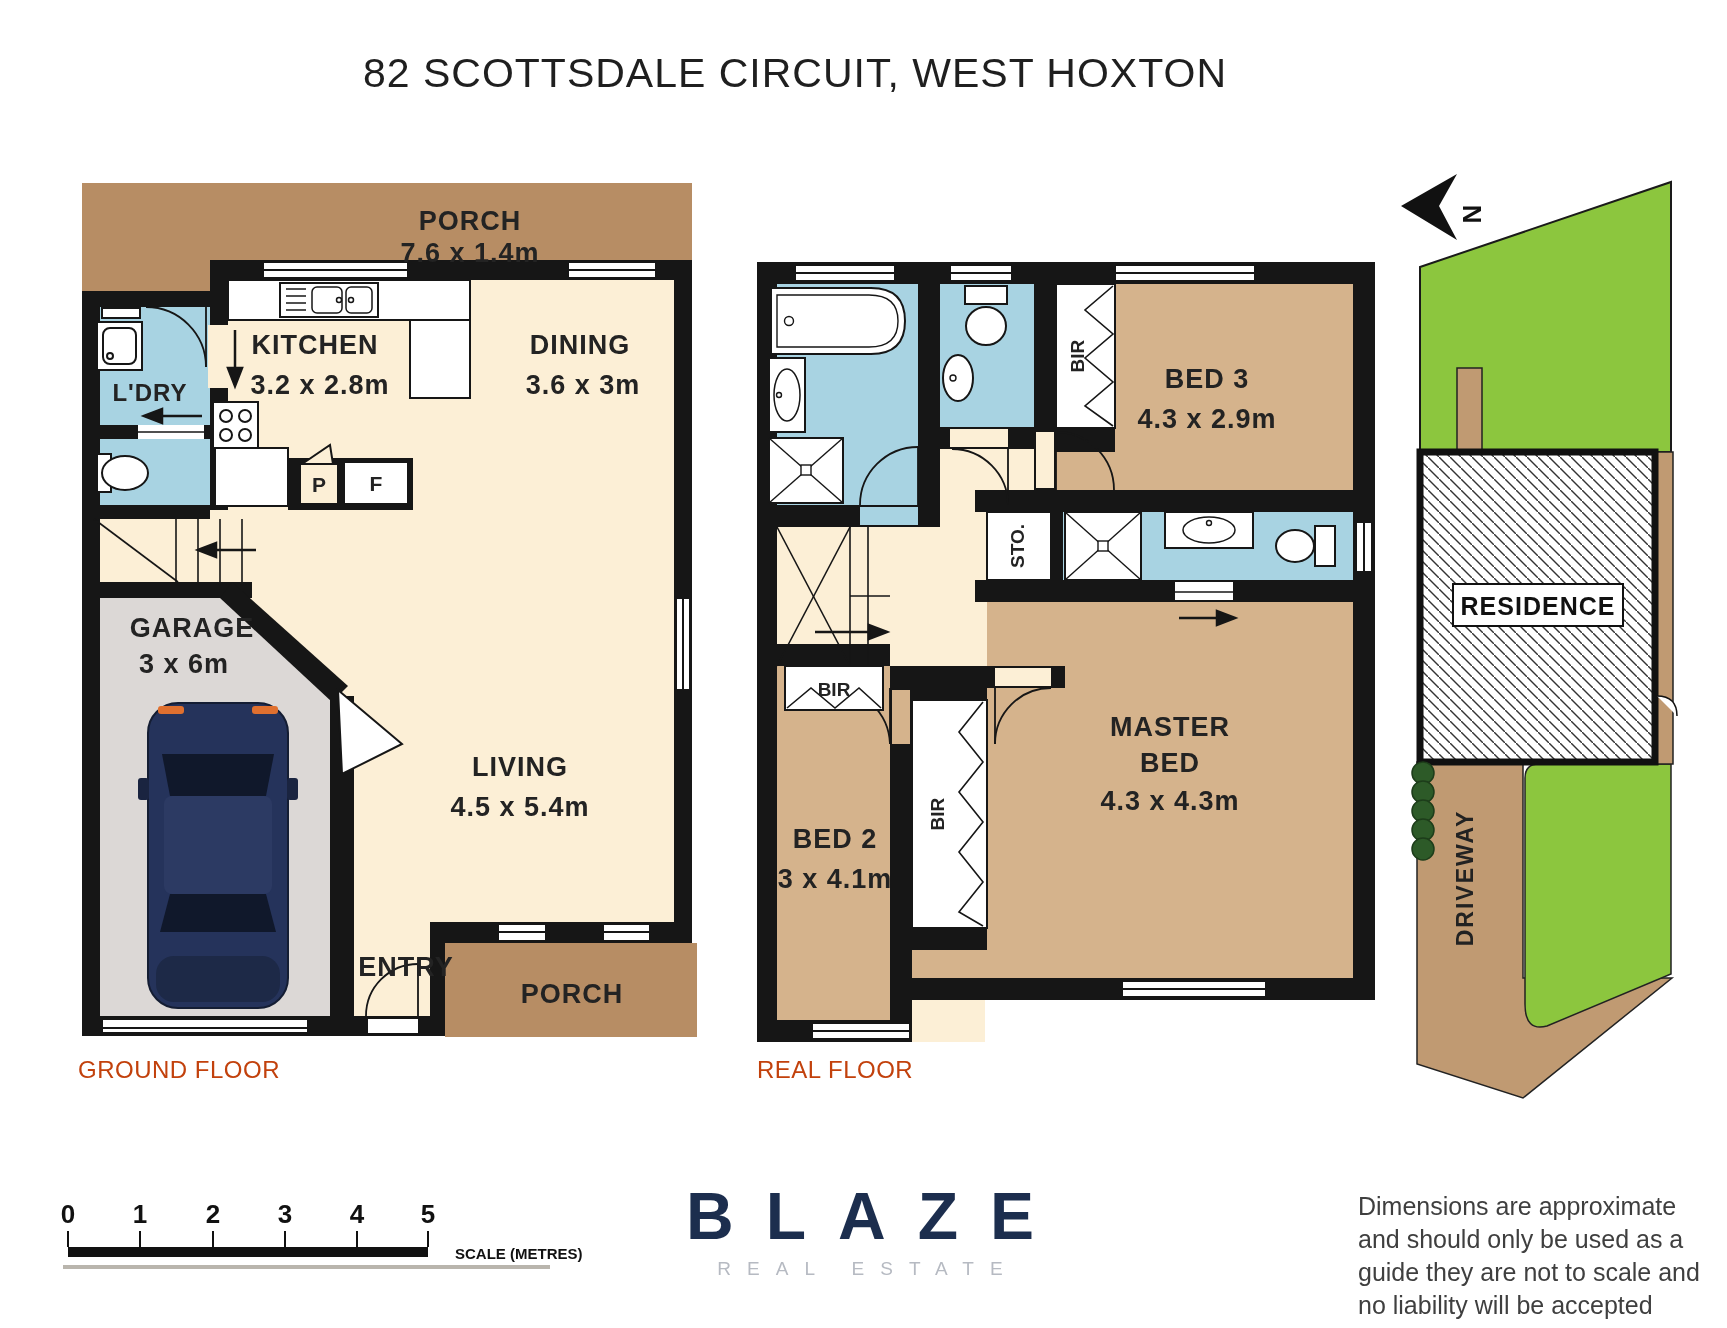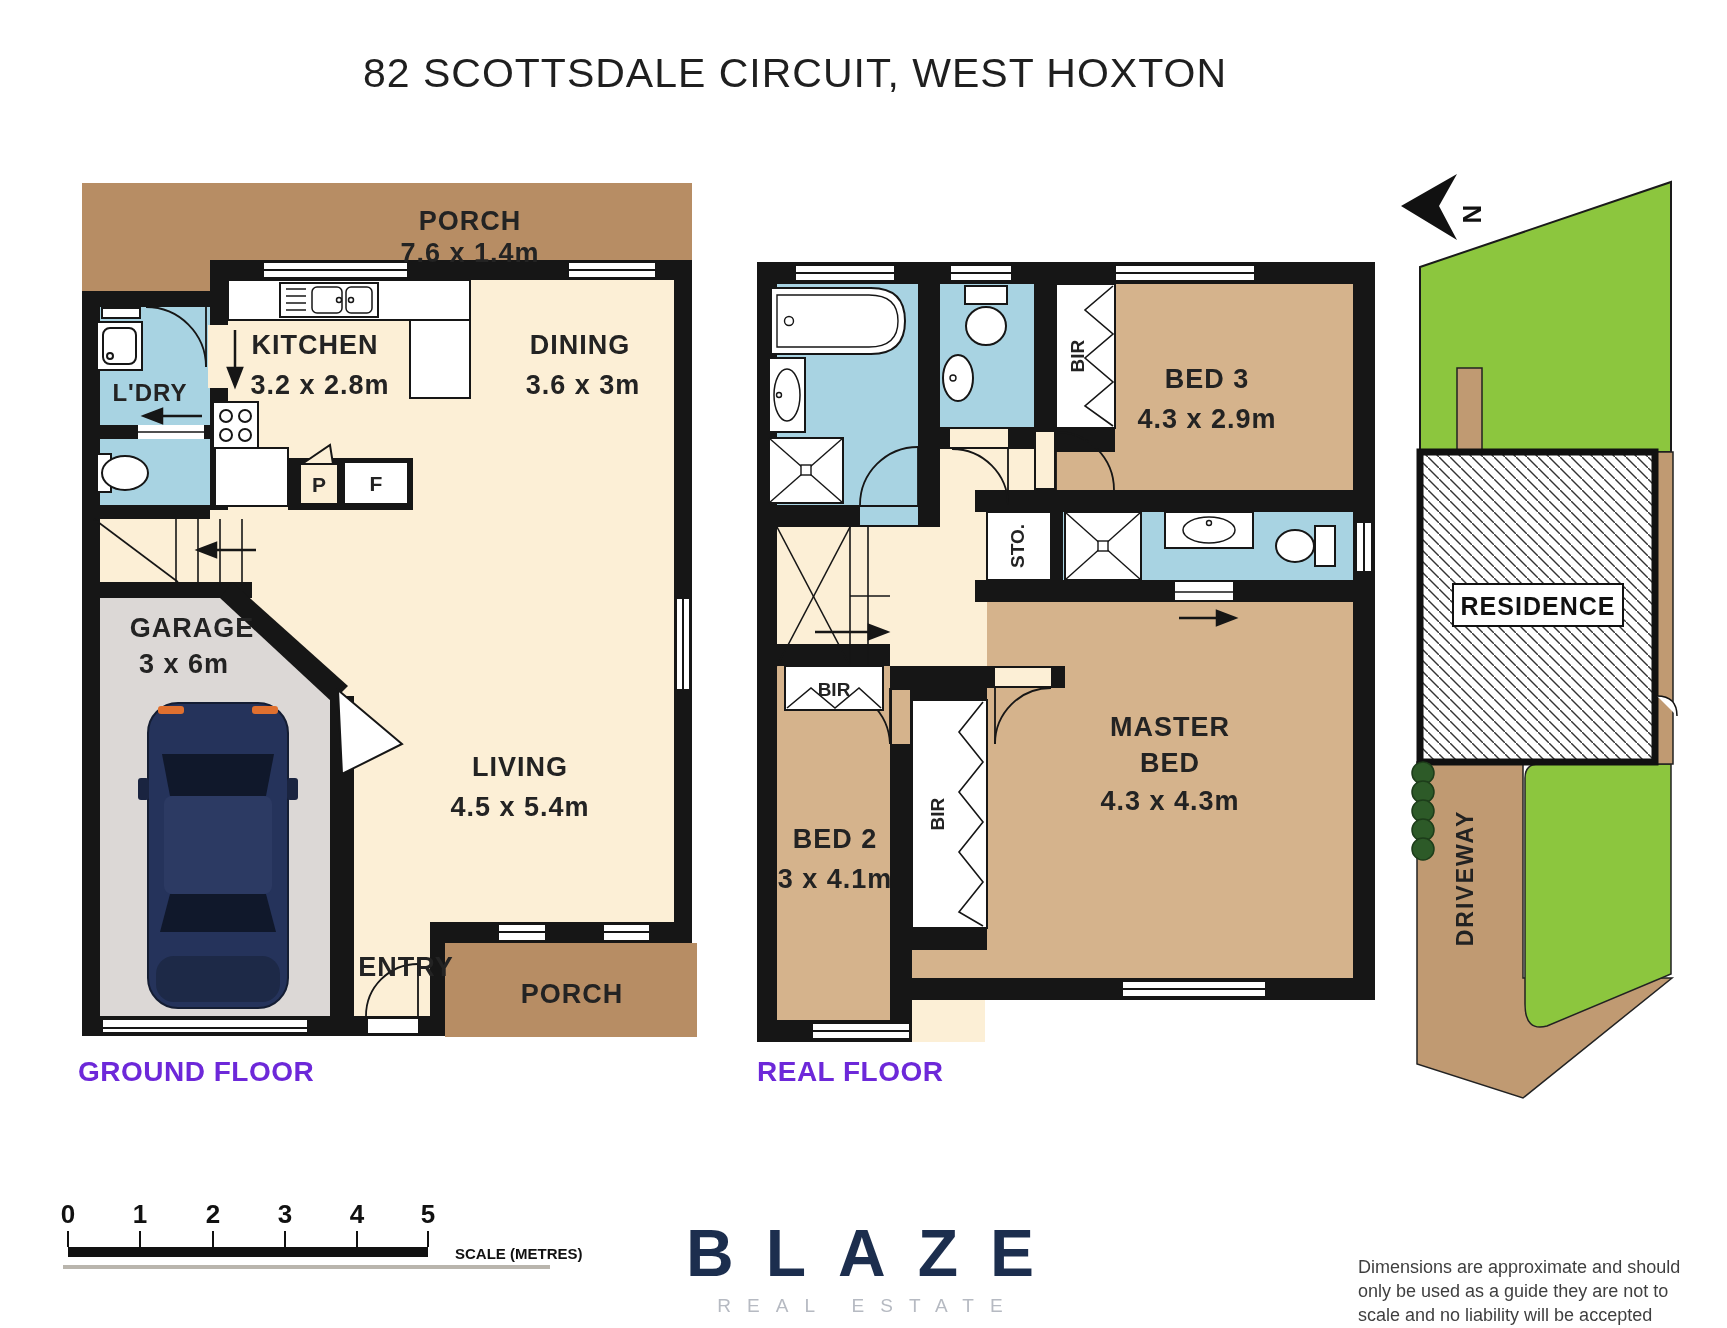--- a/index.html
+++ b/index.html
@@ -1,27 +1,27 @@
 <!DOCTYPE html>
 <html><head>
 <meta charset="utf-8">
 <style>
   html,body{margin:0;padding:0;background:#fff;}
   #canvas{position:relative;width:1727px;height:1328px;background:#ffffff;overflow:hidden;
           font-family:"Liberation Sans",sans-serif;}
   .abs{position:absolute;}
   #title{left:120px;top:50px;width:1350px;text-align:center;font-size:41px;font-weight:400;
          color:#1f1f1f;letter-spacing:1px;}
-  .floor-label{font-size:28px;font-weight:700;color:#6d28d9;letter-spacing:.5px;}
+  .floor-label{font-size:24px;font-weight:400;color:#c2410c;letter-spacing:.5px;}
   #gf-label{left:78px;top:1056px;}
   #ff-label{left:757px;top:1056px;}
   #brand{left:620px;top:1178px;width:480px;text-align:center;}
-  #brand .name{font-size:66px;font-weight:700;color:#1c2e4e;letter-spacing:32px;padding-left:32px;margin-top:37px;}
+  #brand .name{font-size:66px;font-weight:700;color:#1c2e4e;letter-spacing:32px;padding-left:32px;}
   #brand .tag{font-size:19px;color:#b6bac2;letter-spacing:16px;padding-left:16px;margin-top:4px;}
-  #disclaimer{left:1358px;top:1256px;width:352px;font-size:18px;line-height:1.32;
+  #disclaimer{left:1358px;top:1190px;width:352px;font-size:25px;line-height:1.32;
               color:#3f3f3f;font-weight:500;}
   svg text{font-family:"Liberation Sans",sans-serif;}
   .room-t{font-size:27px;font-weight:600;fill:#232323;letter-spacing:1px;}
   .small-t{font-size:21px;font-weight:600;fill:#232323;}
   .tiny-t{font-size:19px;font-weight:600;fill:#232323;}
 </style>
 </head>
 <body>
 
 <div id="canvas">

